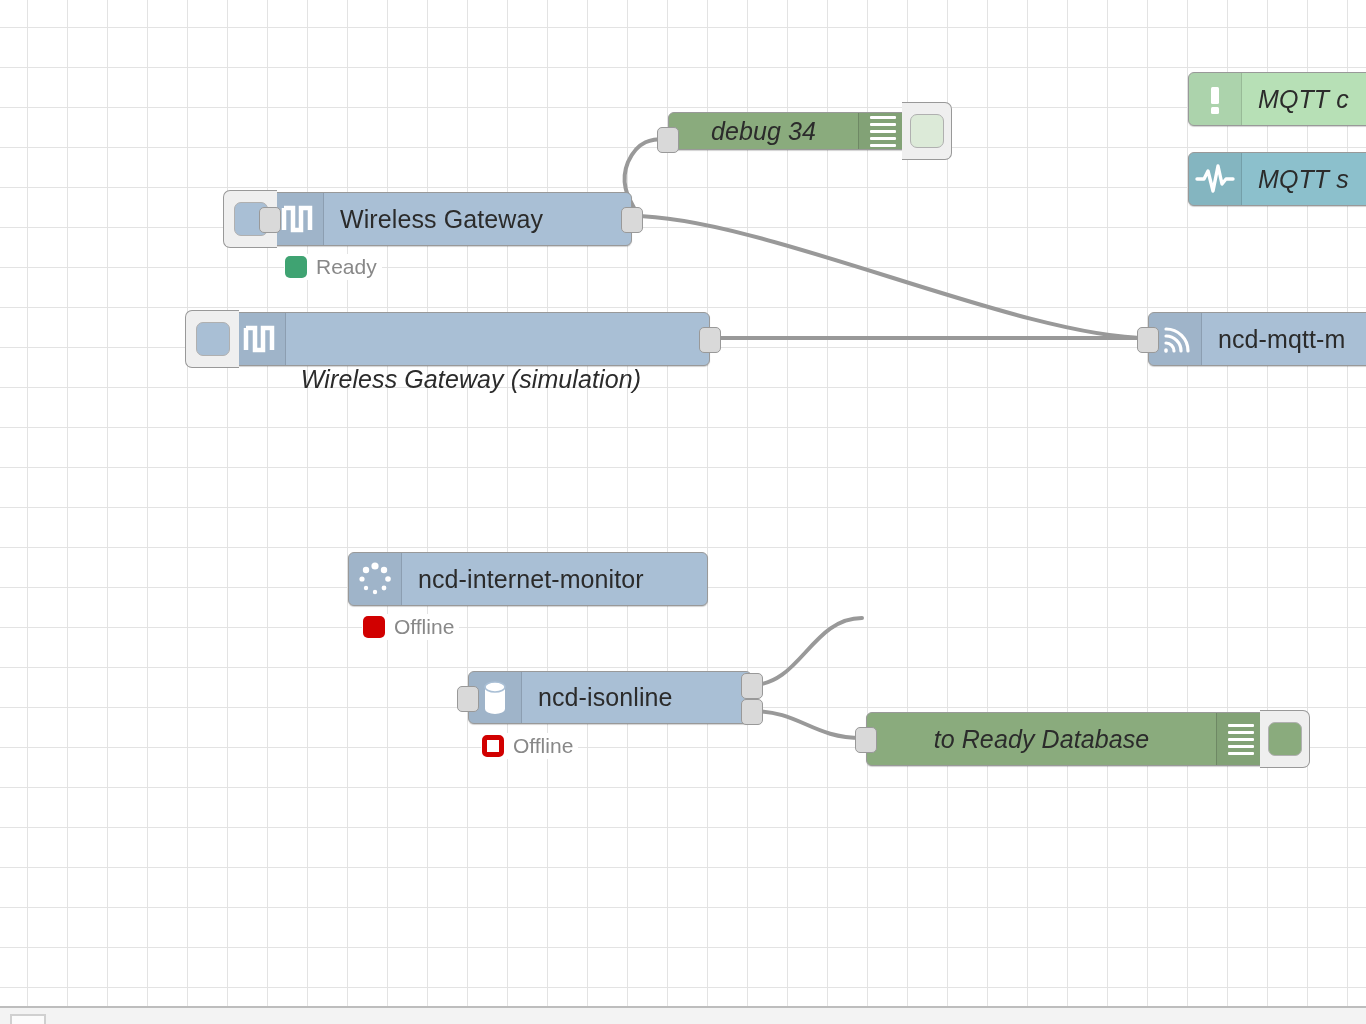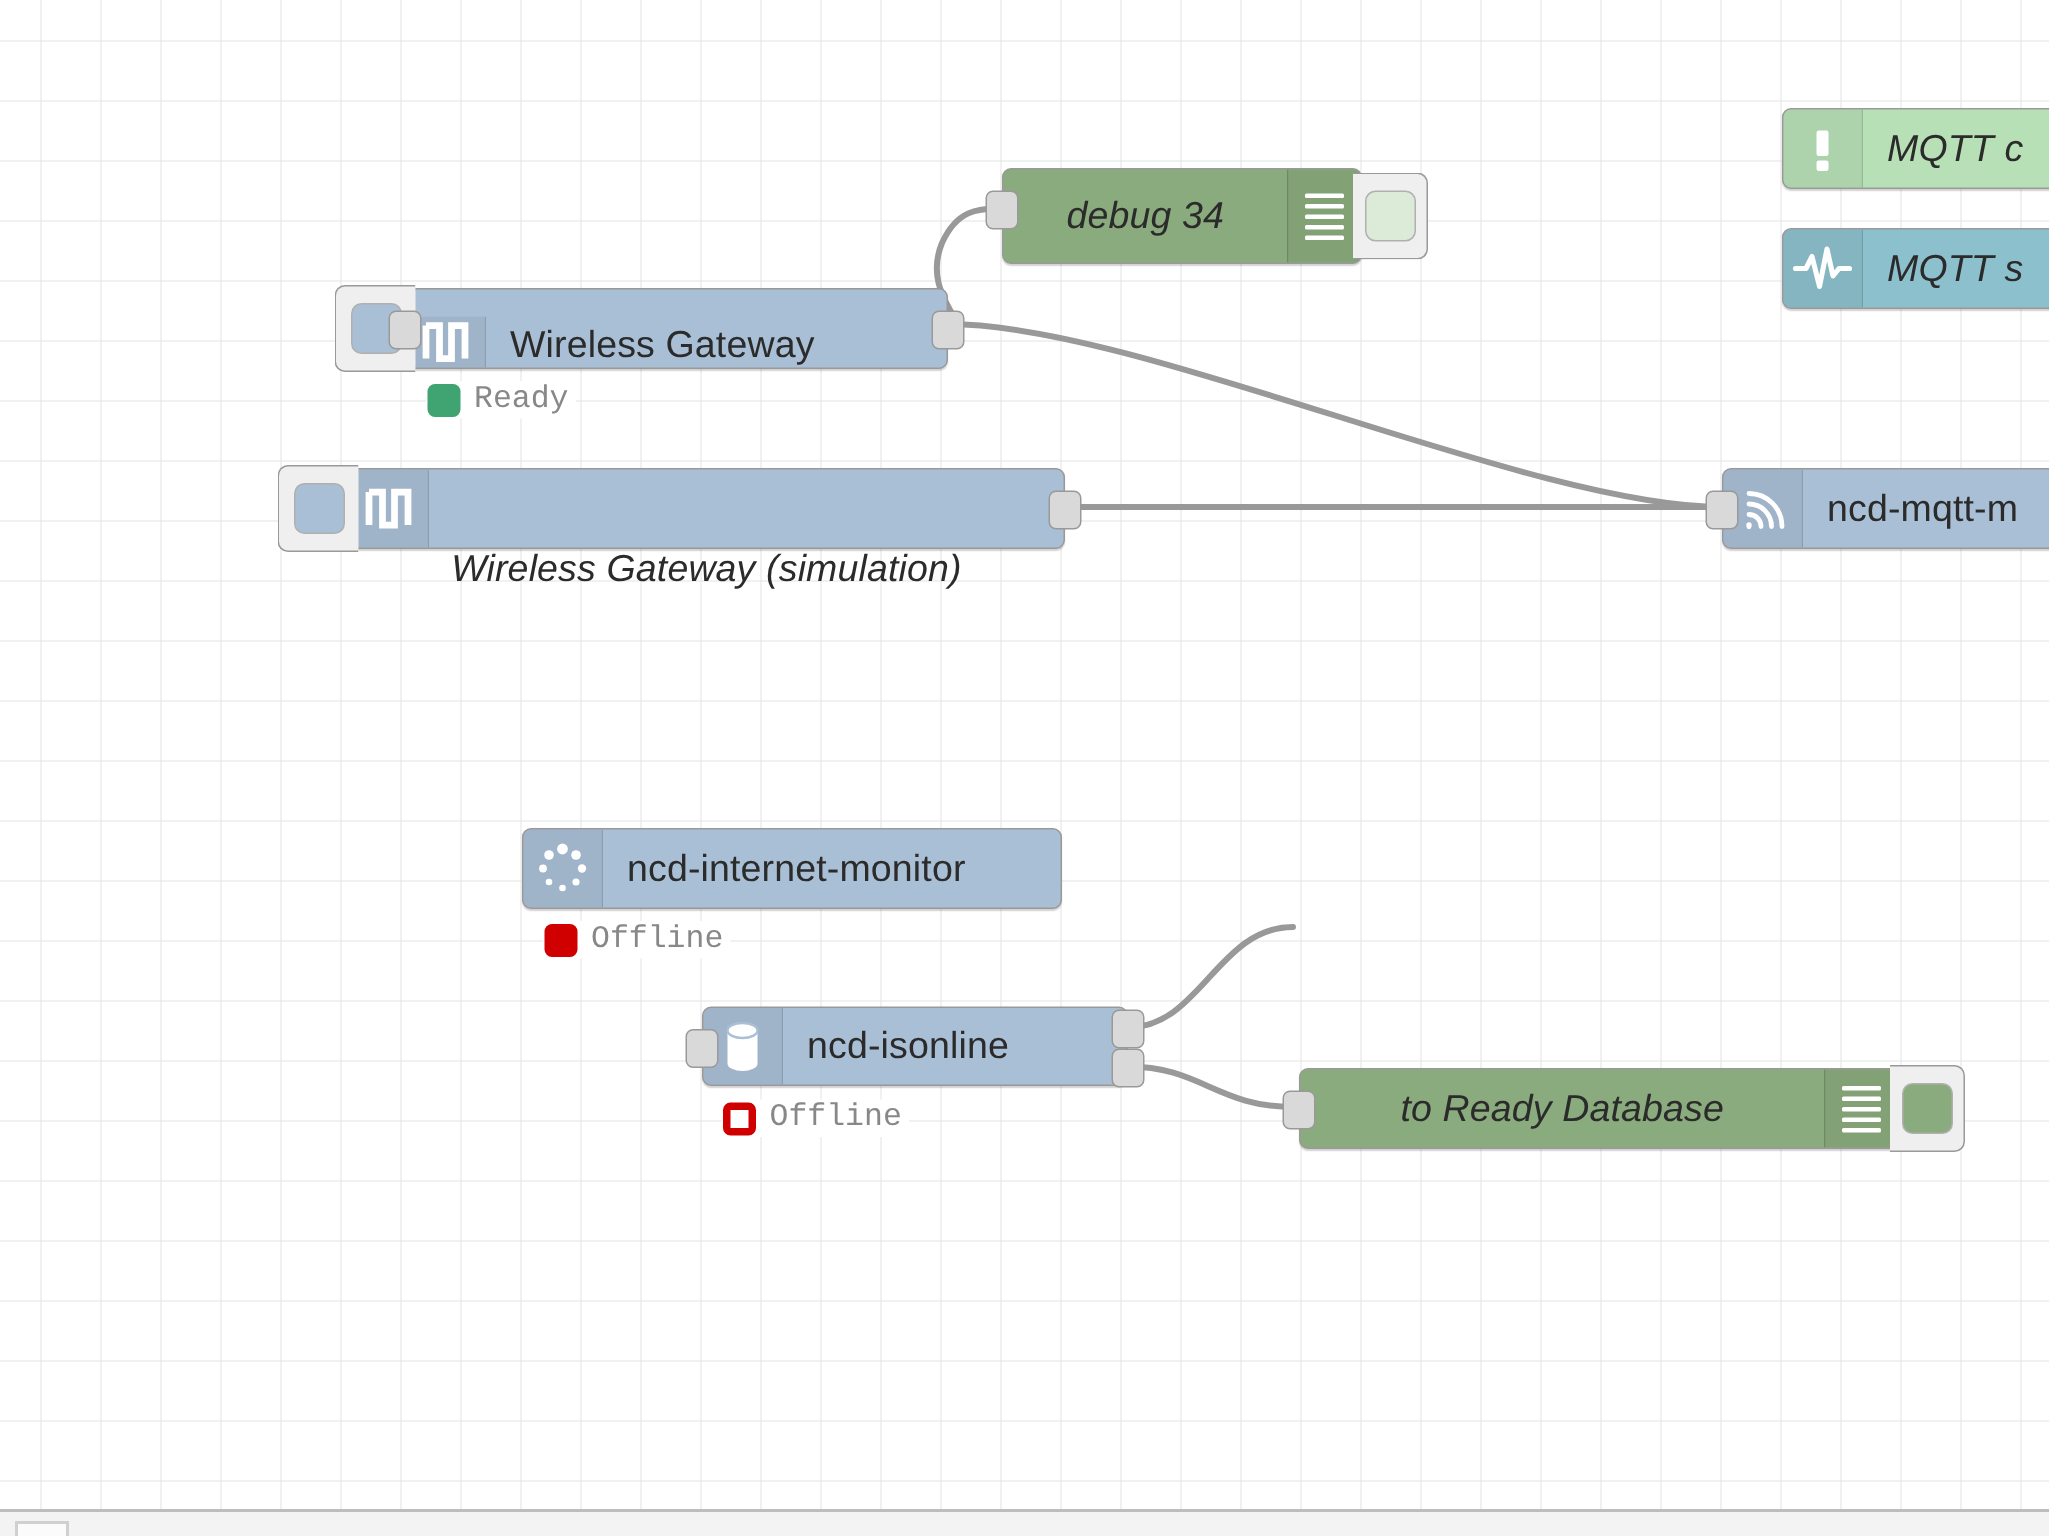--- a/index.html
+++ b/index.html
@@ -122,21 +122,20 @@
   .port.out { right: -12px; }
 
   
   .status {
     position: absolute;
     display: flex; align-items: center;
     gap: 9px;
     background: #ffffff;
     padding: 1px 5px 1px 1px;
     z-index: 6;
-    font-family: Liberation Mono, monospace;
   }
   .status .dot { width: 22px; height: 22px; border-radius: 5px; box-sizing: border-box; }
   .status .dot.green-fill { background: #3fa372; }
   .status .dot.red-fill   { background: #d10000; }
   .status .dot.red-ring   { background: transparent; border: 5px solid #d10000; }
   .status .txt { font-size: 21px; color: #888888; }
 
   
   #footer {
     position: absolute;
@@ -168,21 +167,21 @@
 
     <path class="wire" d="M 632,216 C 760,216 1020,338 1148,338"></path>
 
     <path class="wire" d="M 710,338 L 1148,338"></path>
 
     <path class="wire" d="M 752,685 C 800,685 812,618 862,618"></path>
 
     <path class="wire" d="M 752,711 C 800,711 812,738 862,738"></path>
   </svg>
 
-  <div class="node blue" style="left:270px; top:192px; width:362px; height:54px;align-items:flex-end;">
+  <div class="node blue" style="left:270px; top:192px; width:362px; height:54px;">
     <div class="btn-housing left">
       <div class="btn-core bluebtn"></div>
     </div>
     <div class="port in" style="top:14px;"></div>
     <div class="node-icon">
       <svg width="34" height="34" viewBox="0 0 34 34">
         <path d="M4 6 L4 28 M4 6 L13 6 L13 28 L21 28 L21 6 L30 6 L30 28" stroke="#ffffff" stroke-width="4.5" fill="none" stroke-linejoin="miter" stroke-linecap="butt"></path>
       </svg>
     </div>
     <div class="node-label">Wireless Gateway</div>
@@ -199,21 +198,21 @@
     </div>
     <div class="node-icon">
       <svg width="34" height="34" viewBox="0 0 34 34">
         <path d="M4 6 L4 28 M4 6 L13 6 L13 28 L21 28 L21 6 L30 6 L30 28" stroke="#ffffff" stroke-width="4.5" fill="none" stroke-linejoin="miter" stroke-linecap="butt"></path>
       </svg>
     </div>
     <div class="node-label italic center">Wireless Gateway (simulation)</div>
     <div class="port out" style="top:14px;"></div>
   </div>
 
-  <div class="node green" style="left:668px; top:112px; width:240px; height:64px;">
+  <div class="node green" style="left:668px; top:112px; width:240px; height:38px;">
     <div class="port in" style="top:14px;"></div>
     <div class="node-label italic center">debug 34</div>
     <div class="dbg-strip">
       <div class="dbg-lines">
           <i></i>
           <i></i>
           <i></i>
           <i></i>
           <i></i>
         </div>

